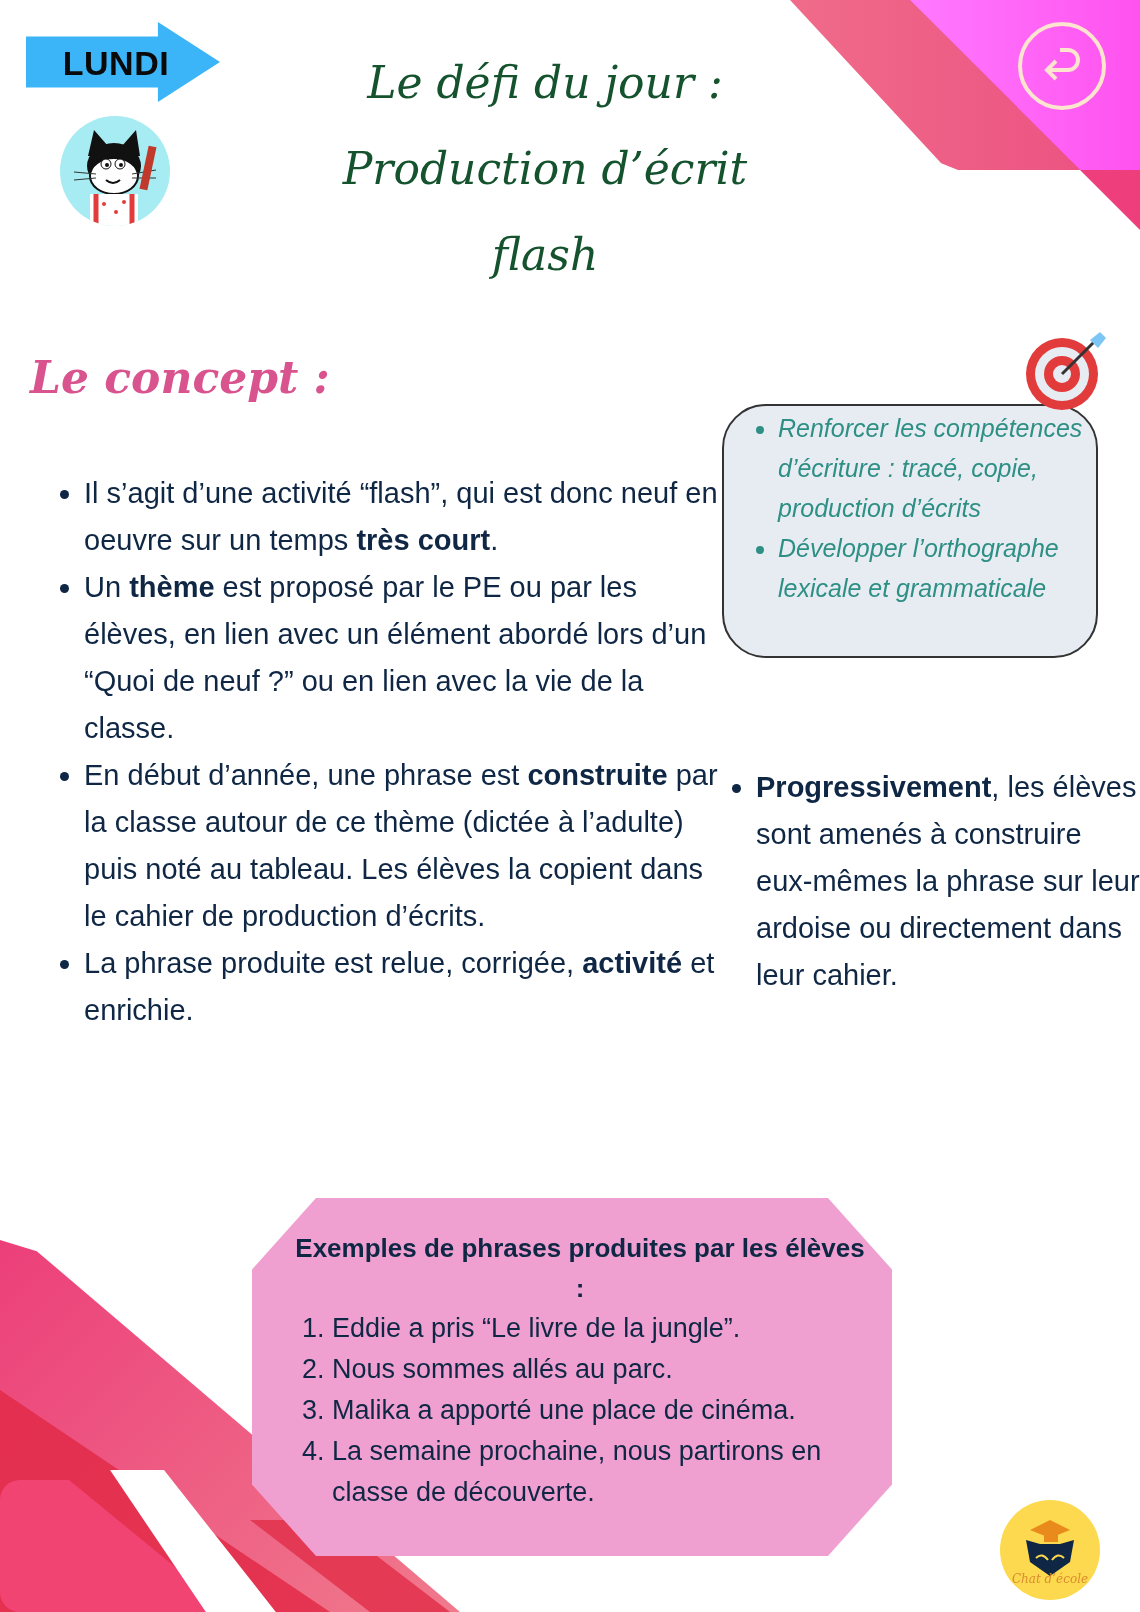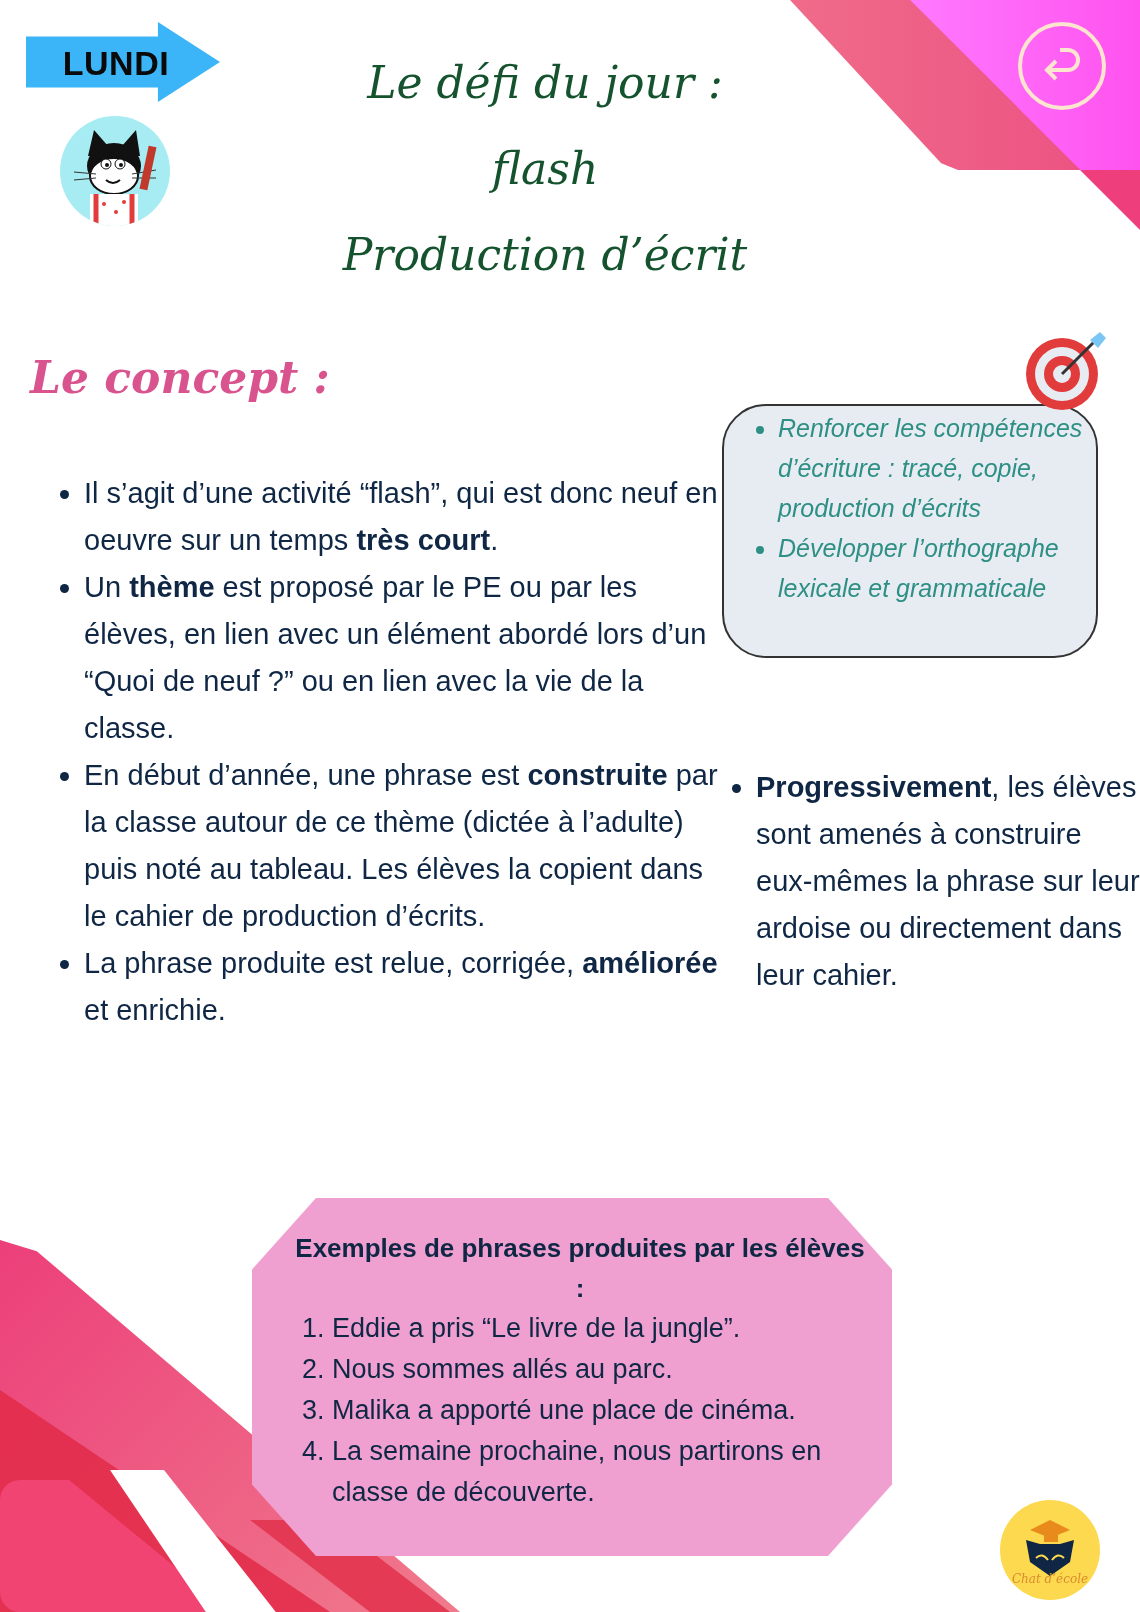--- a/index.html
+++ b/index.html
@@ -158,33 +158,33 @@
     <path d="M36 78 L36 110 M72 78 L72 110" stroke="#e23b3b" stroke-width="5"></path>
     <circle cx="44" cy="88" r="2" fill="#e23b3b"></circle>
       <circle cx="56" cy="96" r="2" fill="#e23b3b"></circle>
       <circle cx="64" cy="86" r="2" fill="#e23b3b"></circle>
     <rect x="84" y="30" width="8" height="44" fill="#c0392b" transform="rotate(12 88 52)"></rect>
   </svg>
 </div>
 
 <div class="abs title">
   <span>Le défi du jour :</span>
+  <span>Production d’écrit</span>
   <span>flash</span>
-  <span>Production d’écrit</span>
 </div>
 
 <div class="abs concept-heading">
   <span class="u">Le concept</span><span> :</span>
 </div>
 
 <ul class="abs main-list">
   <li><span>Il s’agit d’une activité “flash”, qui est donc neuf en oeuvre sur un temps </span><b>très court</b><span>.</span></li>
   <li><span>Un </span><b>thème</b><span> est proposé par le PE ou par les élèves, en lien avec un élément abordé lors d’un “Quoi de neuf ?” ou en lien avec la vie de la classe.</span></li>
   <li><span>En début d’année, une phrase est </span><b>construite</b><span> par la classe autour de ce thème (dictée à l’adulte) puis noté au tableau. Les élèves la copient dans le cahier de production d’écrits.</span></li>
-  <li><span>La phrase produite est relue, corrigée, </span><b>améliorée</b><span> et enrichie.</span></li>
+  <li><span>La phrase produite est relue, corrigée, </span><b>activité</b><span> et enrichie.</span></li>
 </ul>
 
 <div class="abs goals-box"></div>
 <ul class="abs goals-list">
   <li>Renforcer les compétences d’écriture : tracé, copie, production d’écrits</li>
   <li>Développer l’orthographe lexicale et grammaticale</li>
 </ul>
 <div class="abs target-icon">
   <svg width="84" height="84" viewBox="0 0 84 84">
     <circle cx="38" cy="44" r="36" fill="#e23b3b"></circle>

